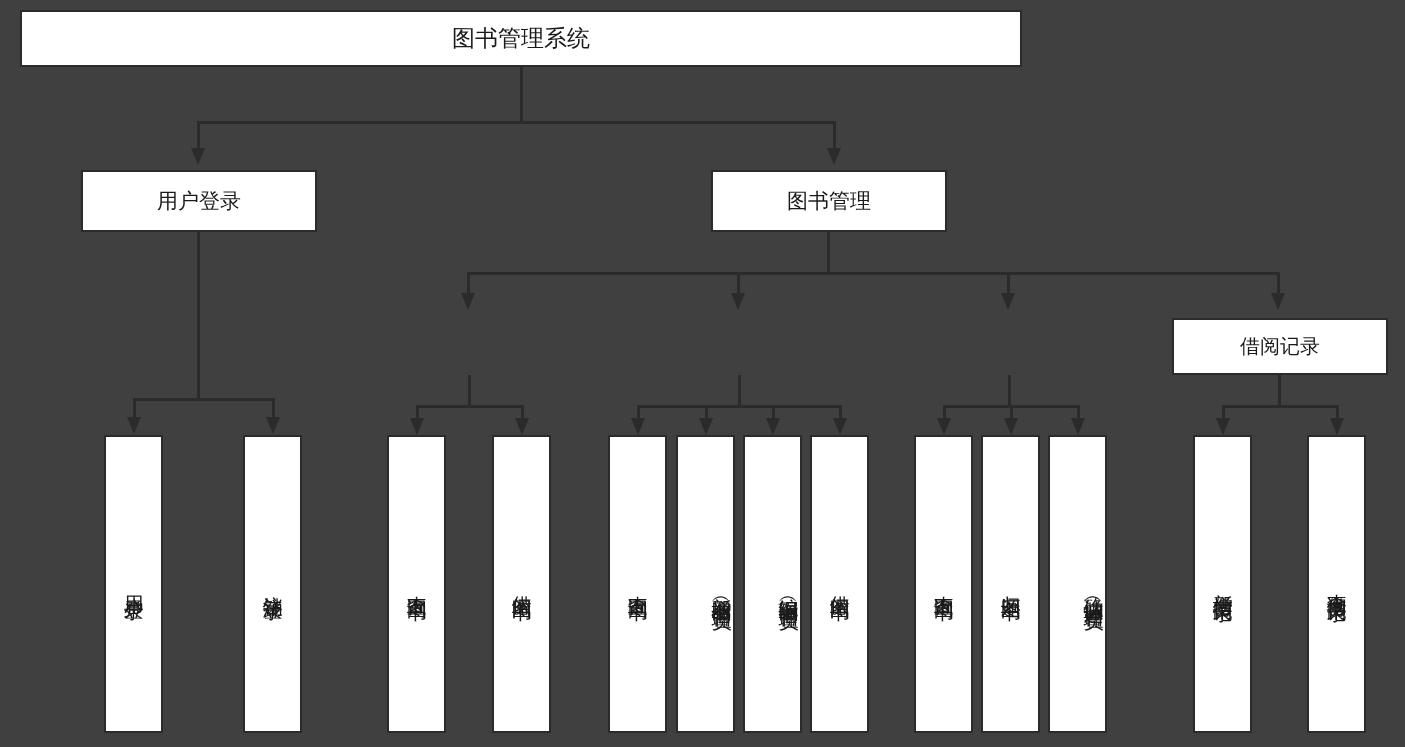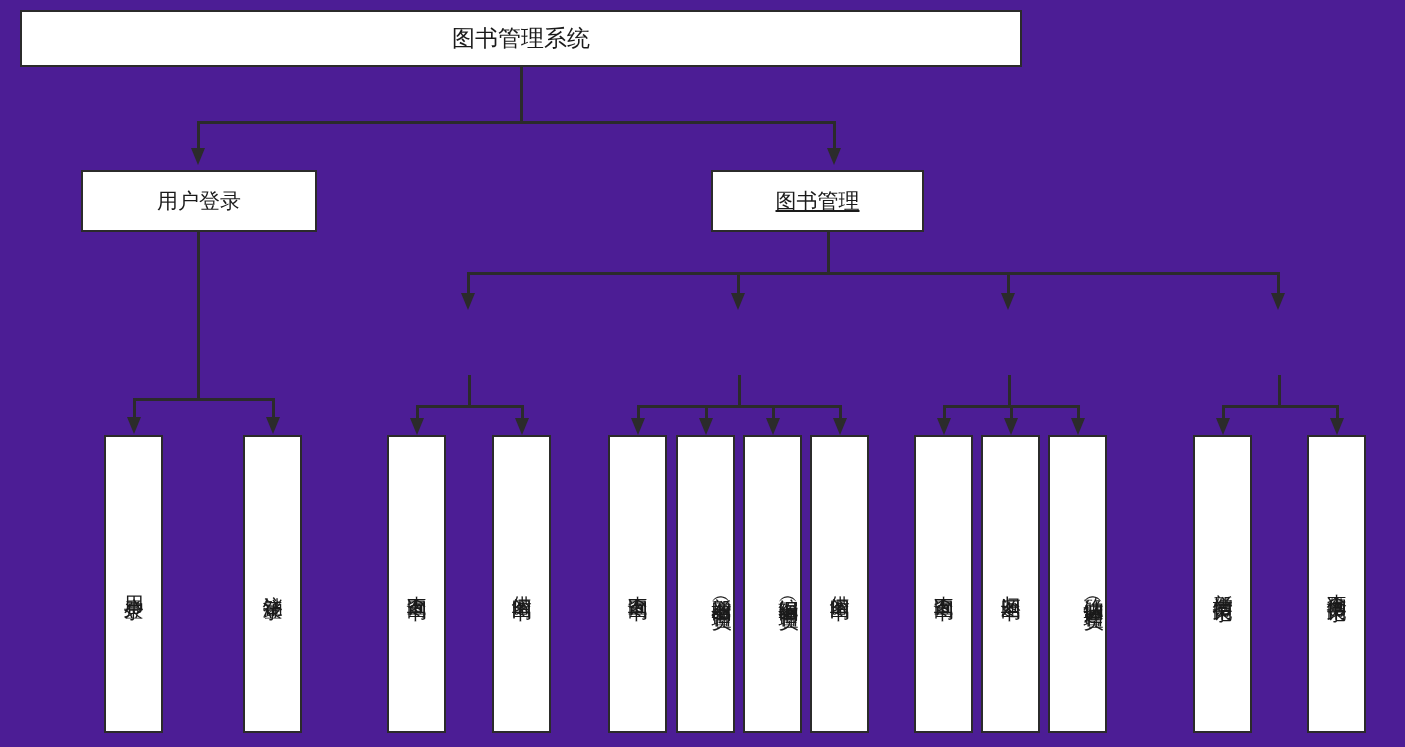--- a/index.html
+++ b/index.html
@@ -7,21 +7,21 @@
     padding: 0;
     background: #ffffff;
   }
   body {
     font-family: "DejaVu Sans", "Liberation Sans", sans-serif;
   }
   #canvas {
     position: relative;
     width: 1405px;
     height: 747px;
-    background: #4c1d95;
+    background: #404040;
     overflow: hidden;
   }
   .node {
     position: absolute;
     box-sizing: border-box;
     border: 2.5px solid #2b2b2b;
     background: #ffffff;
     display: flex;
     align-items: center;
     justify-content: center;
@@ -89,21 +89,21 @@
   <div class="edge v" style="left:520px; top:67px; height:55px;"></div>
   <div class="edge h" style="left:197px; top:121px; width:637px;"></div>
   <div class="edge v" style="left:197px; top:121px; height:28px;"></div>
   <div class="edge v" style="left:833px; top:121px; height:28px;"></div>
   <div class="arrow" style="left:191px; top:148px;"></div>
   <div class="arrow" style="left:827px; top:148px;"></div>
 
   <div class="node lvl2" style="left:81px; top:170px; width:236px; height:62px;">
     <span class="node-label">用户登录</span>
   </div>
-  <div class="node lvl2" style="left:711px; top:170px; width:213px; height:62px;text-decoration:underline;">
+  <div class="node lvl2" style="left:711px; top:170px; width:236px; height:62px;">
     <span class="node-label">图书管理</span>
   </div>
 
   <div class="edge v" style="left:197px; top:232px; height:168px;"></div>
   <div class="edge h" style="left:133px; top:398px; width:142px;"></div>
   <div class="edge v" style="left:133px; top:398px; height:20px;"></div>
   <div class="edge v" style="left:272px; top:398px; height:20px;"></div>
   <div class="arrow" style="left:127px; top:417px;"></div>
   <div class="arrow" style="left:266px; top:417px;"></div>
 
@@ -111,20 +111,23 @@
   <div class="edge h" style="left:467px; top:272px; width:812px;"></div>
   <div class="edge v" style="left:467px; top:272px; height:22px;"></div>
   <div class="edge v" style="left:737px; top:272px; height:22px;"></div>
   <div class="edge v" style="left:1007px; top:272px; height:22px;"></div>
   <div class="edge v" style="left:1277px; top:272px; height:22px;"></div>
   <div class="arrow" style="left:461px; top:293px;"></div>
   <div class="arrow" style="left:731px; top:293px;"></div>
   <div class="arrow" style="left:1001px; top:293px;"></div>
   <div class="arrow" style="left:1271px; top:293px;"></div>
 
+  <div class="node lvl3" style="left:1172px; top:318px; width:216px; height:57px;">
+    <span class="node-label">借阅记录</span>
+  </div>
 
   <div class="edge v" style="left:468px; top:375px; height:32px;"></div>
   <div class="edge h" style="left:416px; top:405px; width:108px;"></div>
   <div class="edge v" style="left:416px; top:405px; height:14px;"></div>
   <div class="edge v" style="left:521px; top:405px; height:14px;"></div>
   <div class="arrow" style="left:410px; top:418px;"></div>
   <div class="arrow" style="left:515px; top:418px;"></div>
 
   <div class="edge v" style="left:738px; top:375px; height:32px;"></div>
   <div class="edge h" style="left:637px; top:405px; width:205px;"></div>

